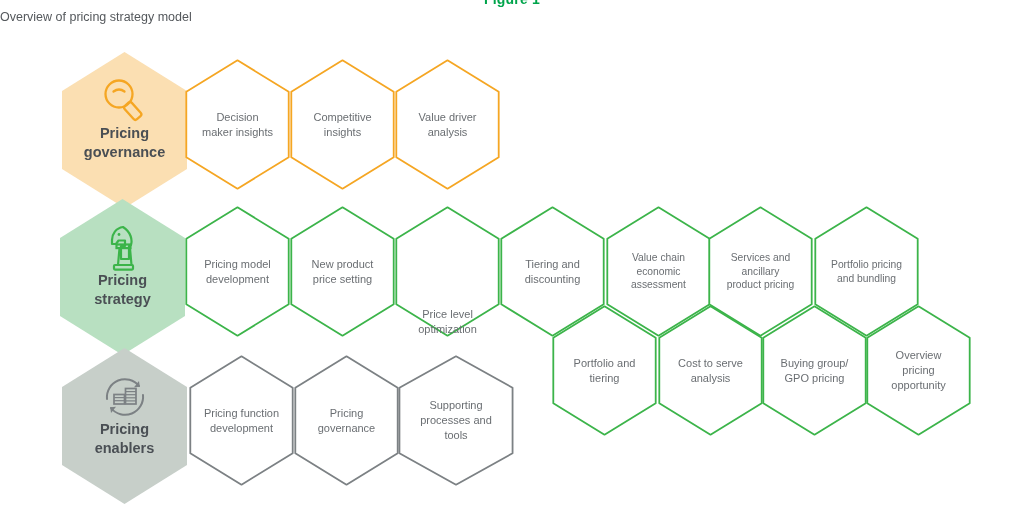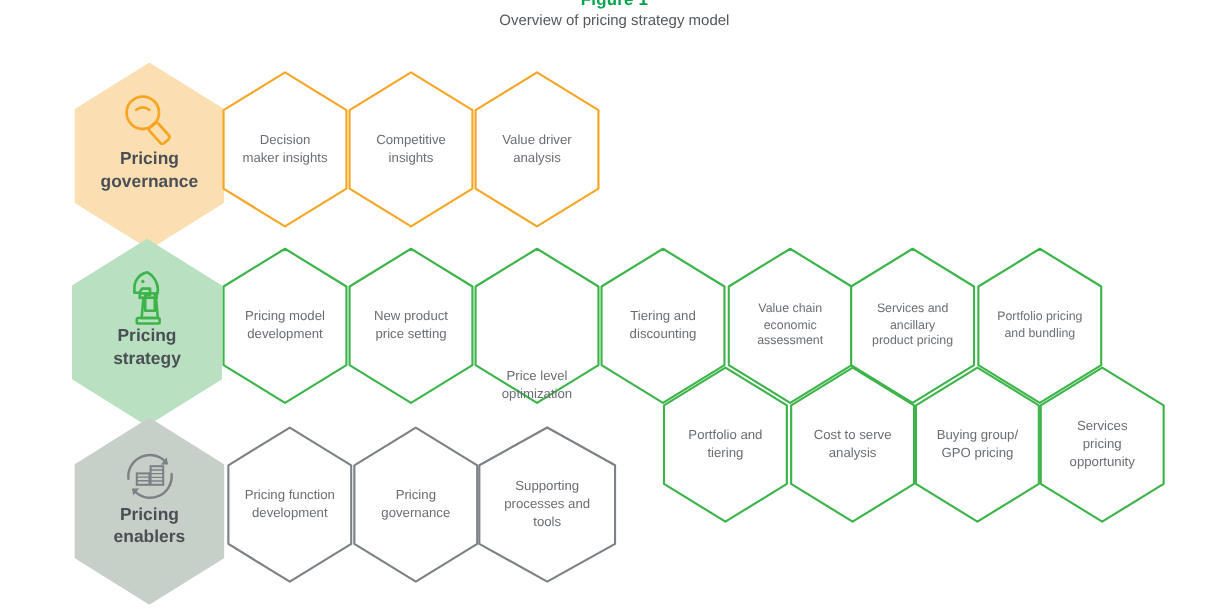--- a/index.html
+++ b/index.html
@@ -15,21 +15,20 @@
 
   
   .fig-title{
     position:absolute;left:0;top:-9px;width:1024px;
     text-align:center;
     font-size:14px;font-weight:bold;color:#00a44b;
     letter-spacing:.2px;
   }
   .fig-sub{
     position:absolute;left:0;top:10px;width:1024px;
-    text-align:center;
     font-size:12.5px;color:#54585c;
   }
   .source{
     position:absolute;left:46px;top:503px;
     font-size:5px;color:#e9e9e9;letter-spacing:.3px;
     white-space:nowrap;
   }
 
   
   .hex{
@@ -222,21 +221,21 @@
      <div class="txt">
           <div>Buying group/</div>
           <div>GPO pricing</div>
         </div>
       </div>
       <div class="hex topic" style="left: 866px; top: 305px; width: 105px; height: 131px;">
         <svg class="shape" viewBox="0 0 105 131" preserveAspectRatio="none">
        <path d="M 52.5 1.3 L 103.7 32.75 L 103.7 98.25 L 52.5 129.7 L 1.3 98.25 L 1.3 32.75 Z" fill="#ffffff" stroke="#3cb44a" stroke-width="1.8" stroke-linejoin="round" vector-effect="non-scaling-stroke"></path>
      </svg>
      <div class="txt">
-          <div>Services</div>
+          <div>Overview</div>
           <div>pricing</div>
           <div>opportunity</div>
         </div>
       </div>
       <div class="hex label" style="left: 62px; top: 348px; width: 125px; height: 156px;">
         <svg class="shape" viewBox="0 0 125 156" preserveAspectRatio="none">
        <path d="M 62.5 0 L 125 39 L 125 117 L 62.5 156 L 0 117 L 0 39 Z" fill="#c7cfc9" stroke="none"></path>
      </svg>
      <div class="ico"><svg width="54" height="50" viewBox="0 0 54 50">
     <path d="M9 27 A18 18 0 0 1 41 14" fill="none" stroke="#7c8184" stroke-width="2" stroke-linecap="round"></path>

